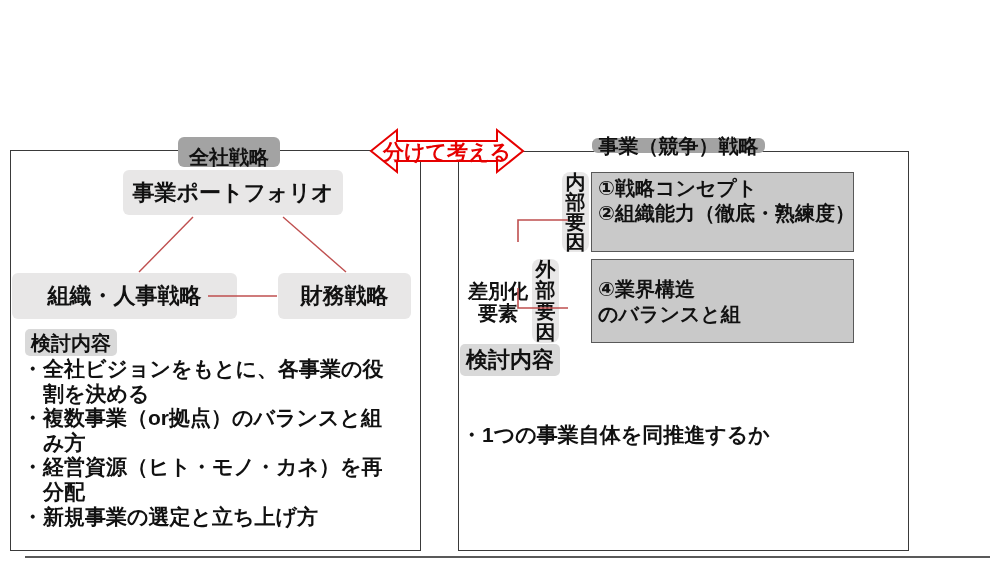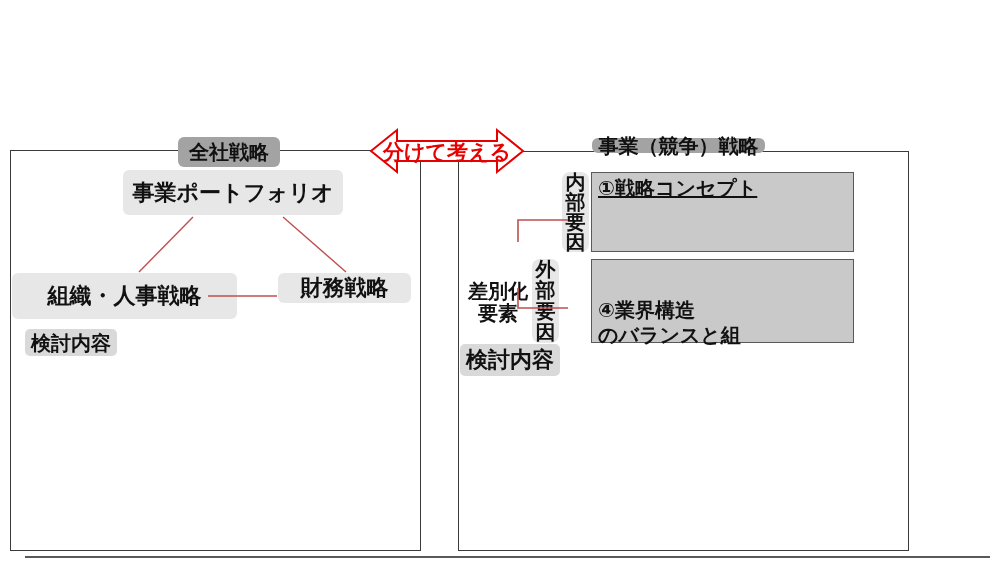--- a/index.html
+++ b/index.html
@@ -46,61 +46,72 @@
   <div id="bottom-rule" style="left:25px;top:556px;width:965px;height:2px;"></div>
 
   <svg id="red-lines" style="left:0;top:0;" width="1000" height="563" viewBox="0 0 1000 563">
     <path d="M193,217 L139,272" stroke="#bf4f4f" stroke-width="1.4" fill="none"></path>
     <path d="M283,217 L346,272" stroke="#bf4f4f" stroke-width="1.4" fill="none"></path>
     <path d="M208,296 L277,296" stroke="#bf4f4f" stroke-width="1.4" fill="none"></path>
     <path d="M568,220 L518,220 L518,242" stroke="#bf4f4f" stroke-width="1.6" fill="none"></path>
     <path d="M518,288 L518,308 L568,308" stroke="#bf4f4f" stroke-width="1.6" fill="none"></path>
   </svg>
 
-  <div class="badge hdr" style="left:178px;top:137px;width:102px;height:30px;">
+  <div class="badge hdr" style="left:178px;top:137px;width:102px;height:30px;align-items:flex-end;">
       <span>全社戦略</span>
     </div>
   <div class="badge hdr" style="left:592px;top:138px;width:173px;height:15px;">
       <span>事業（競争）戦略</span>
     </div>
 
   <svg id="split-arrow" style="left:368px;top:126px;" width="158" height="50" viewBox="0 0 158 50">
     <polygon points="3,25 29,4 29,15 129,15 129,4 155,25 129,46 129,35 29,35 29,46" fill="#ffffff" stroke="#e60000" stroke-width="2" stroke-linejoin="miter"></polygon>
     <text x="79" y="33" text-anchor="middle" font-size="21" font-weight="bold" fill="#e60000">分けて考える</text>
   </svg>
 
   <div class="node" style="left:123px;top:170px;width:220px;height:45px;">
       <span>事業ポートフォリオ</span>
     </div>
   <div class="node" style="left:12px;top:273px;width:225px;height:46px;">
       <span>組織・人事戦略</span>
     </div>
-  <div class="node" style="left:278px;top:273px;width:133px;height:30px;">
+  <div class="node" style="left:278px;top:273px;width:133px;height:46px;">
       <span>財務戦略</span>
     </div>
 
   <div class="badge sub" style="left:25px;top:329px;width:92px;height:27px;border-radius:5px;">
       <span>検討内容</span>
     </div>
+  <div class="bullets" style="left:22px;top:357px;width:396px;">
+    <div class="ln">・全社ビジョンをもとに、各事業の役</div>
+    <div class="ln cont">割を決める</div>
+    <div class="ln">・複数事業（or拠点）のバランスと組</div>
+    <div class="ln cont">み方</div>
+    <div class="ln">・経営資源（ヒト・モノ・カネ）を再</div>
+    <div class="ln cont">分配</div>
+    <div class="ln">・新規事業の選定と立ち上げ方</div>
+  </div>
 
   <div class="vstrip" style="left:562px;top:172px;height:80px;line-height:20px;">内部要因</div>
-  <div class="graybox" style="left:591px;top:172px;width:263px;height:80px;text-decoration:underline;">
+  <div class="graybox" style="left:591px;top:172px;width:263px;height:80px;">
     <div class="ln">①戦略コンセプト</div>
+    <div class="ln">②組織能力（徹底・熟練度）</div>
   </div>
 
   <div class="vstrip" style="left:532px;top:259px;height:84px;line-height:21px;">外部要因</div>
-  <div class="graybox" style="left:591px;top:259px;width:263px;height:84px;padding-top:38px;">
+  <div class="graybox" style="left:591px;top:259px;width:263px;height:84px;padding-top:17px;">
     <div class="ln">④業界構造</div>
     <div class="ln">のバランスと組</div>
   </div>
 
   <div id="diff-label" style="left:450px;top:243px;width:96px;margin-top:37px;">
     <div>差別化</div>
     <div>要素</div>
   </div>
 
   <div class="badge sub" style="left:460px;top:344px;width:100px;height:32px;border-radius:5px;font-size:22px;">
       <span>検討内容</span>
     </div>
   <div class="bullets" style="left:461px;top:423px;width:444px;">
+    <div class="ln">・1つの事業自体を同推進するか</div>
   </div>
 
 </div>
 
 </body></html>

